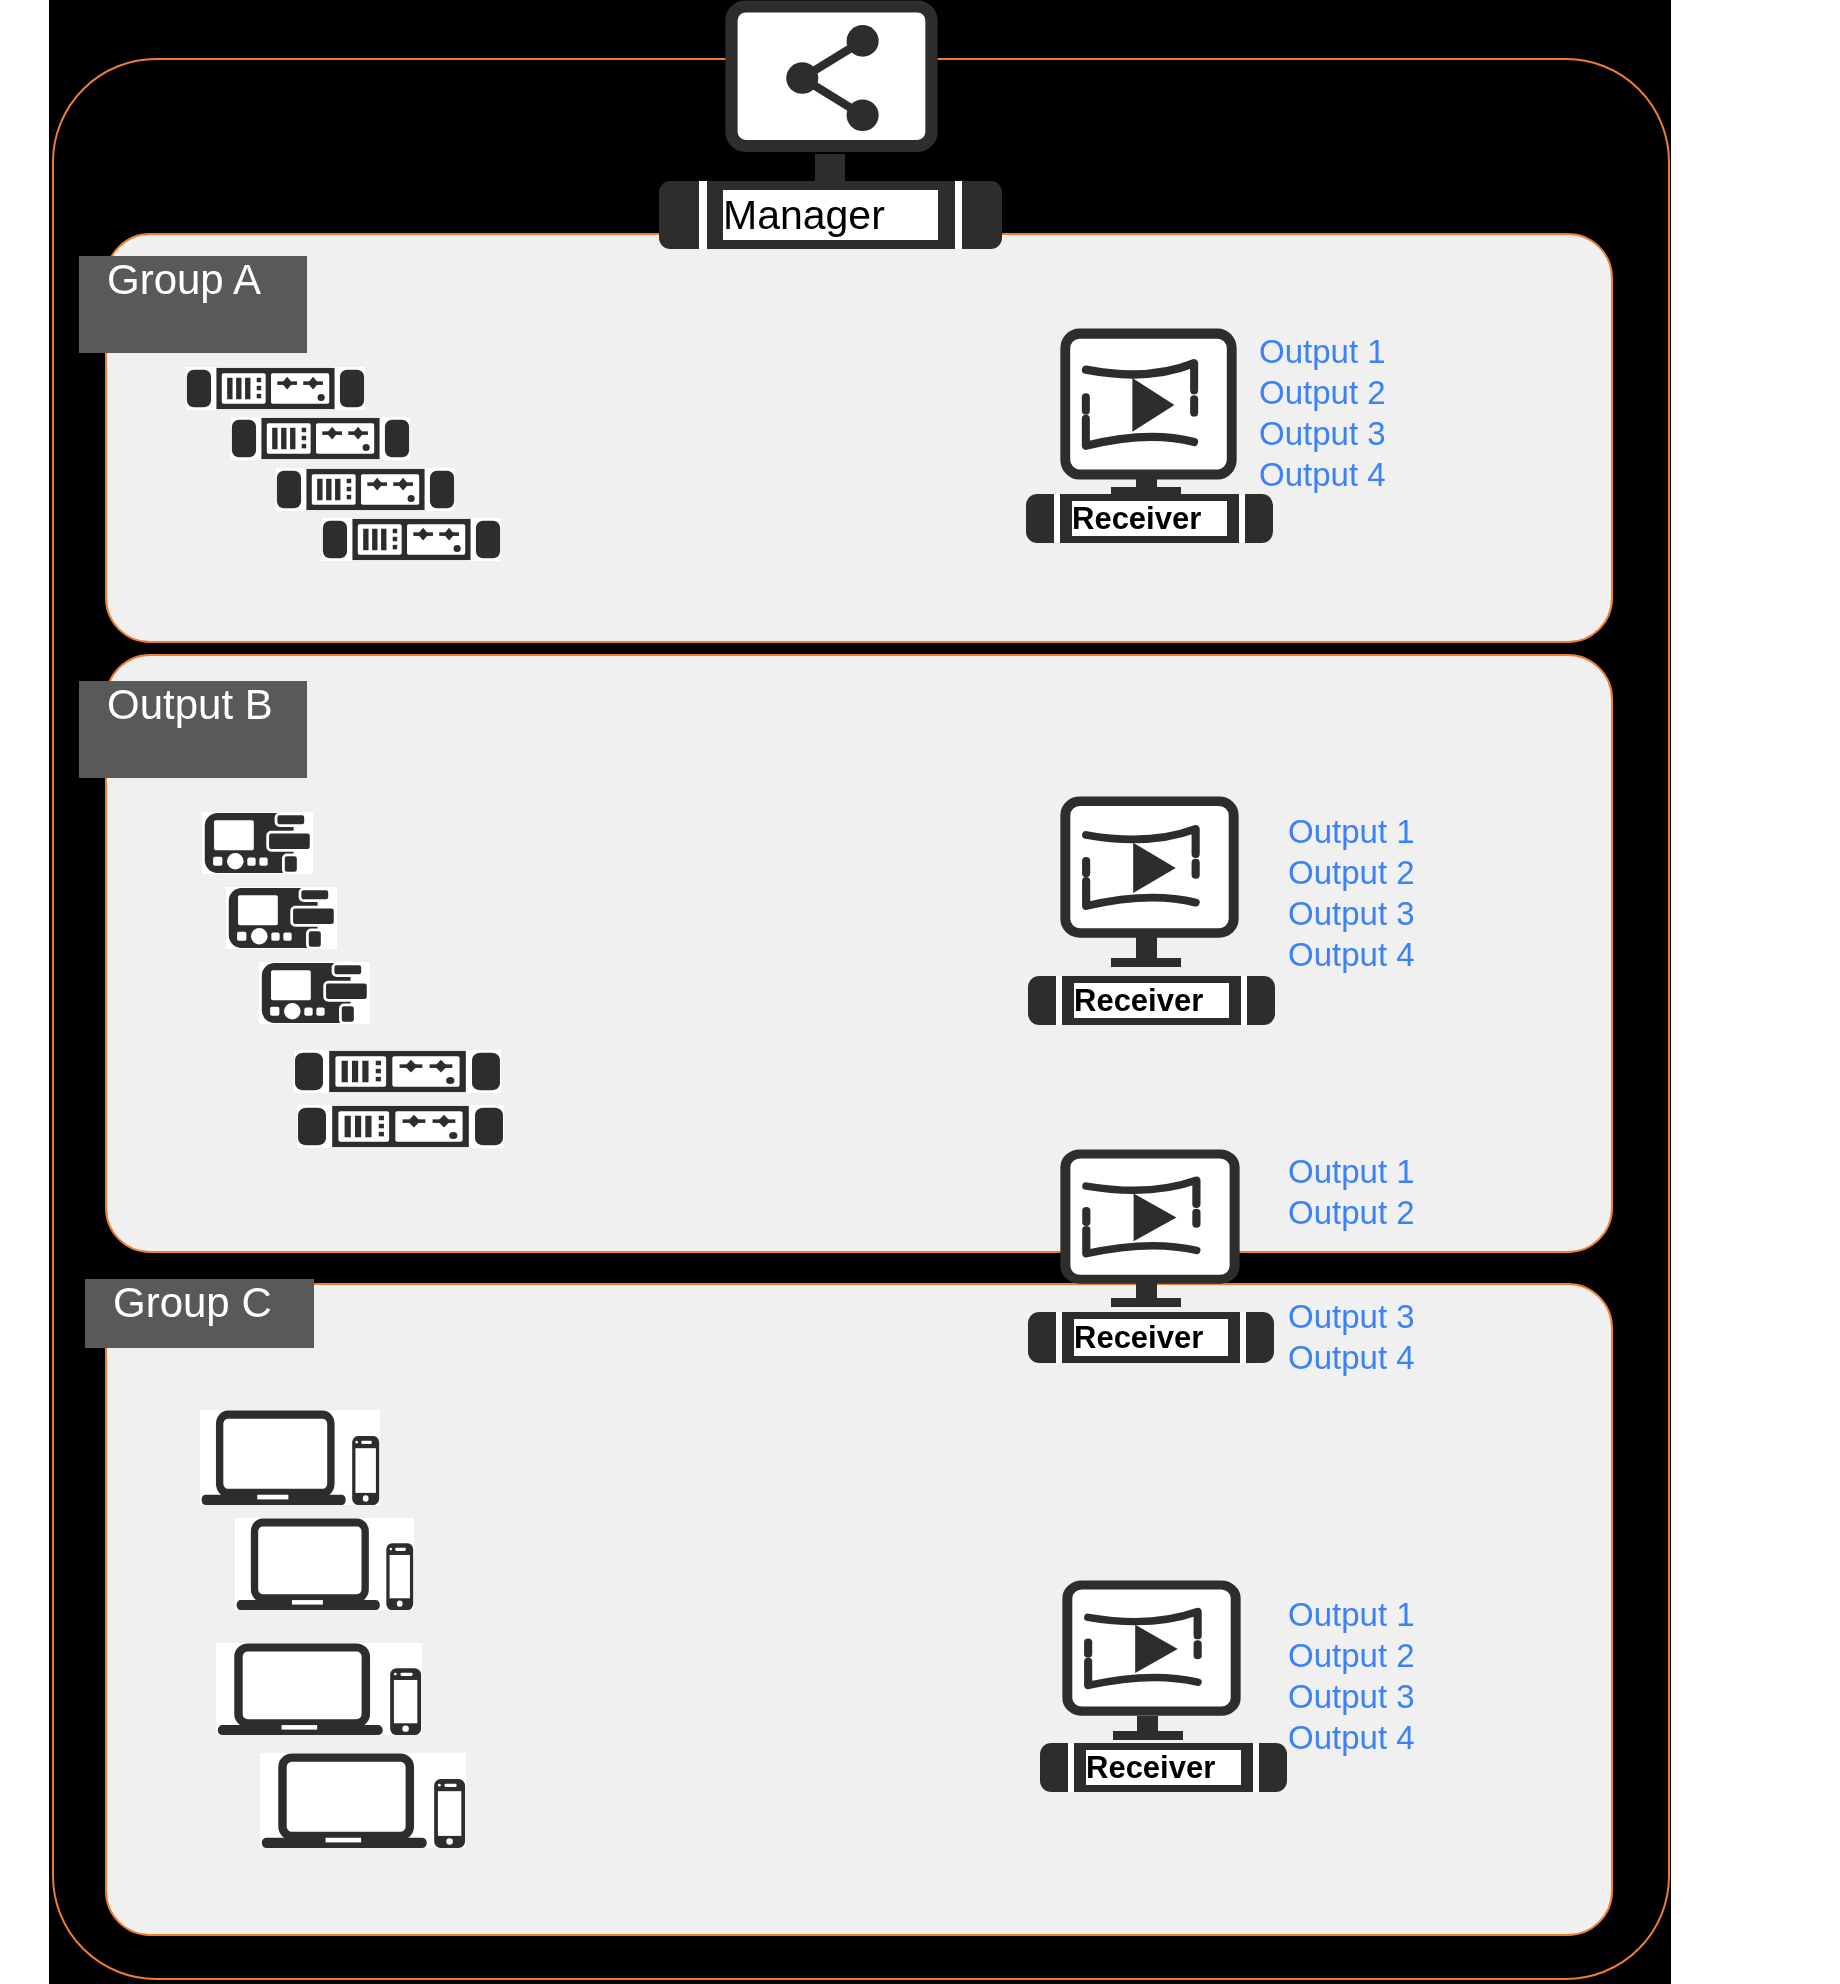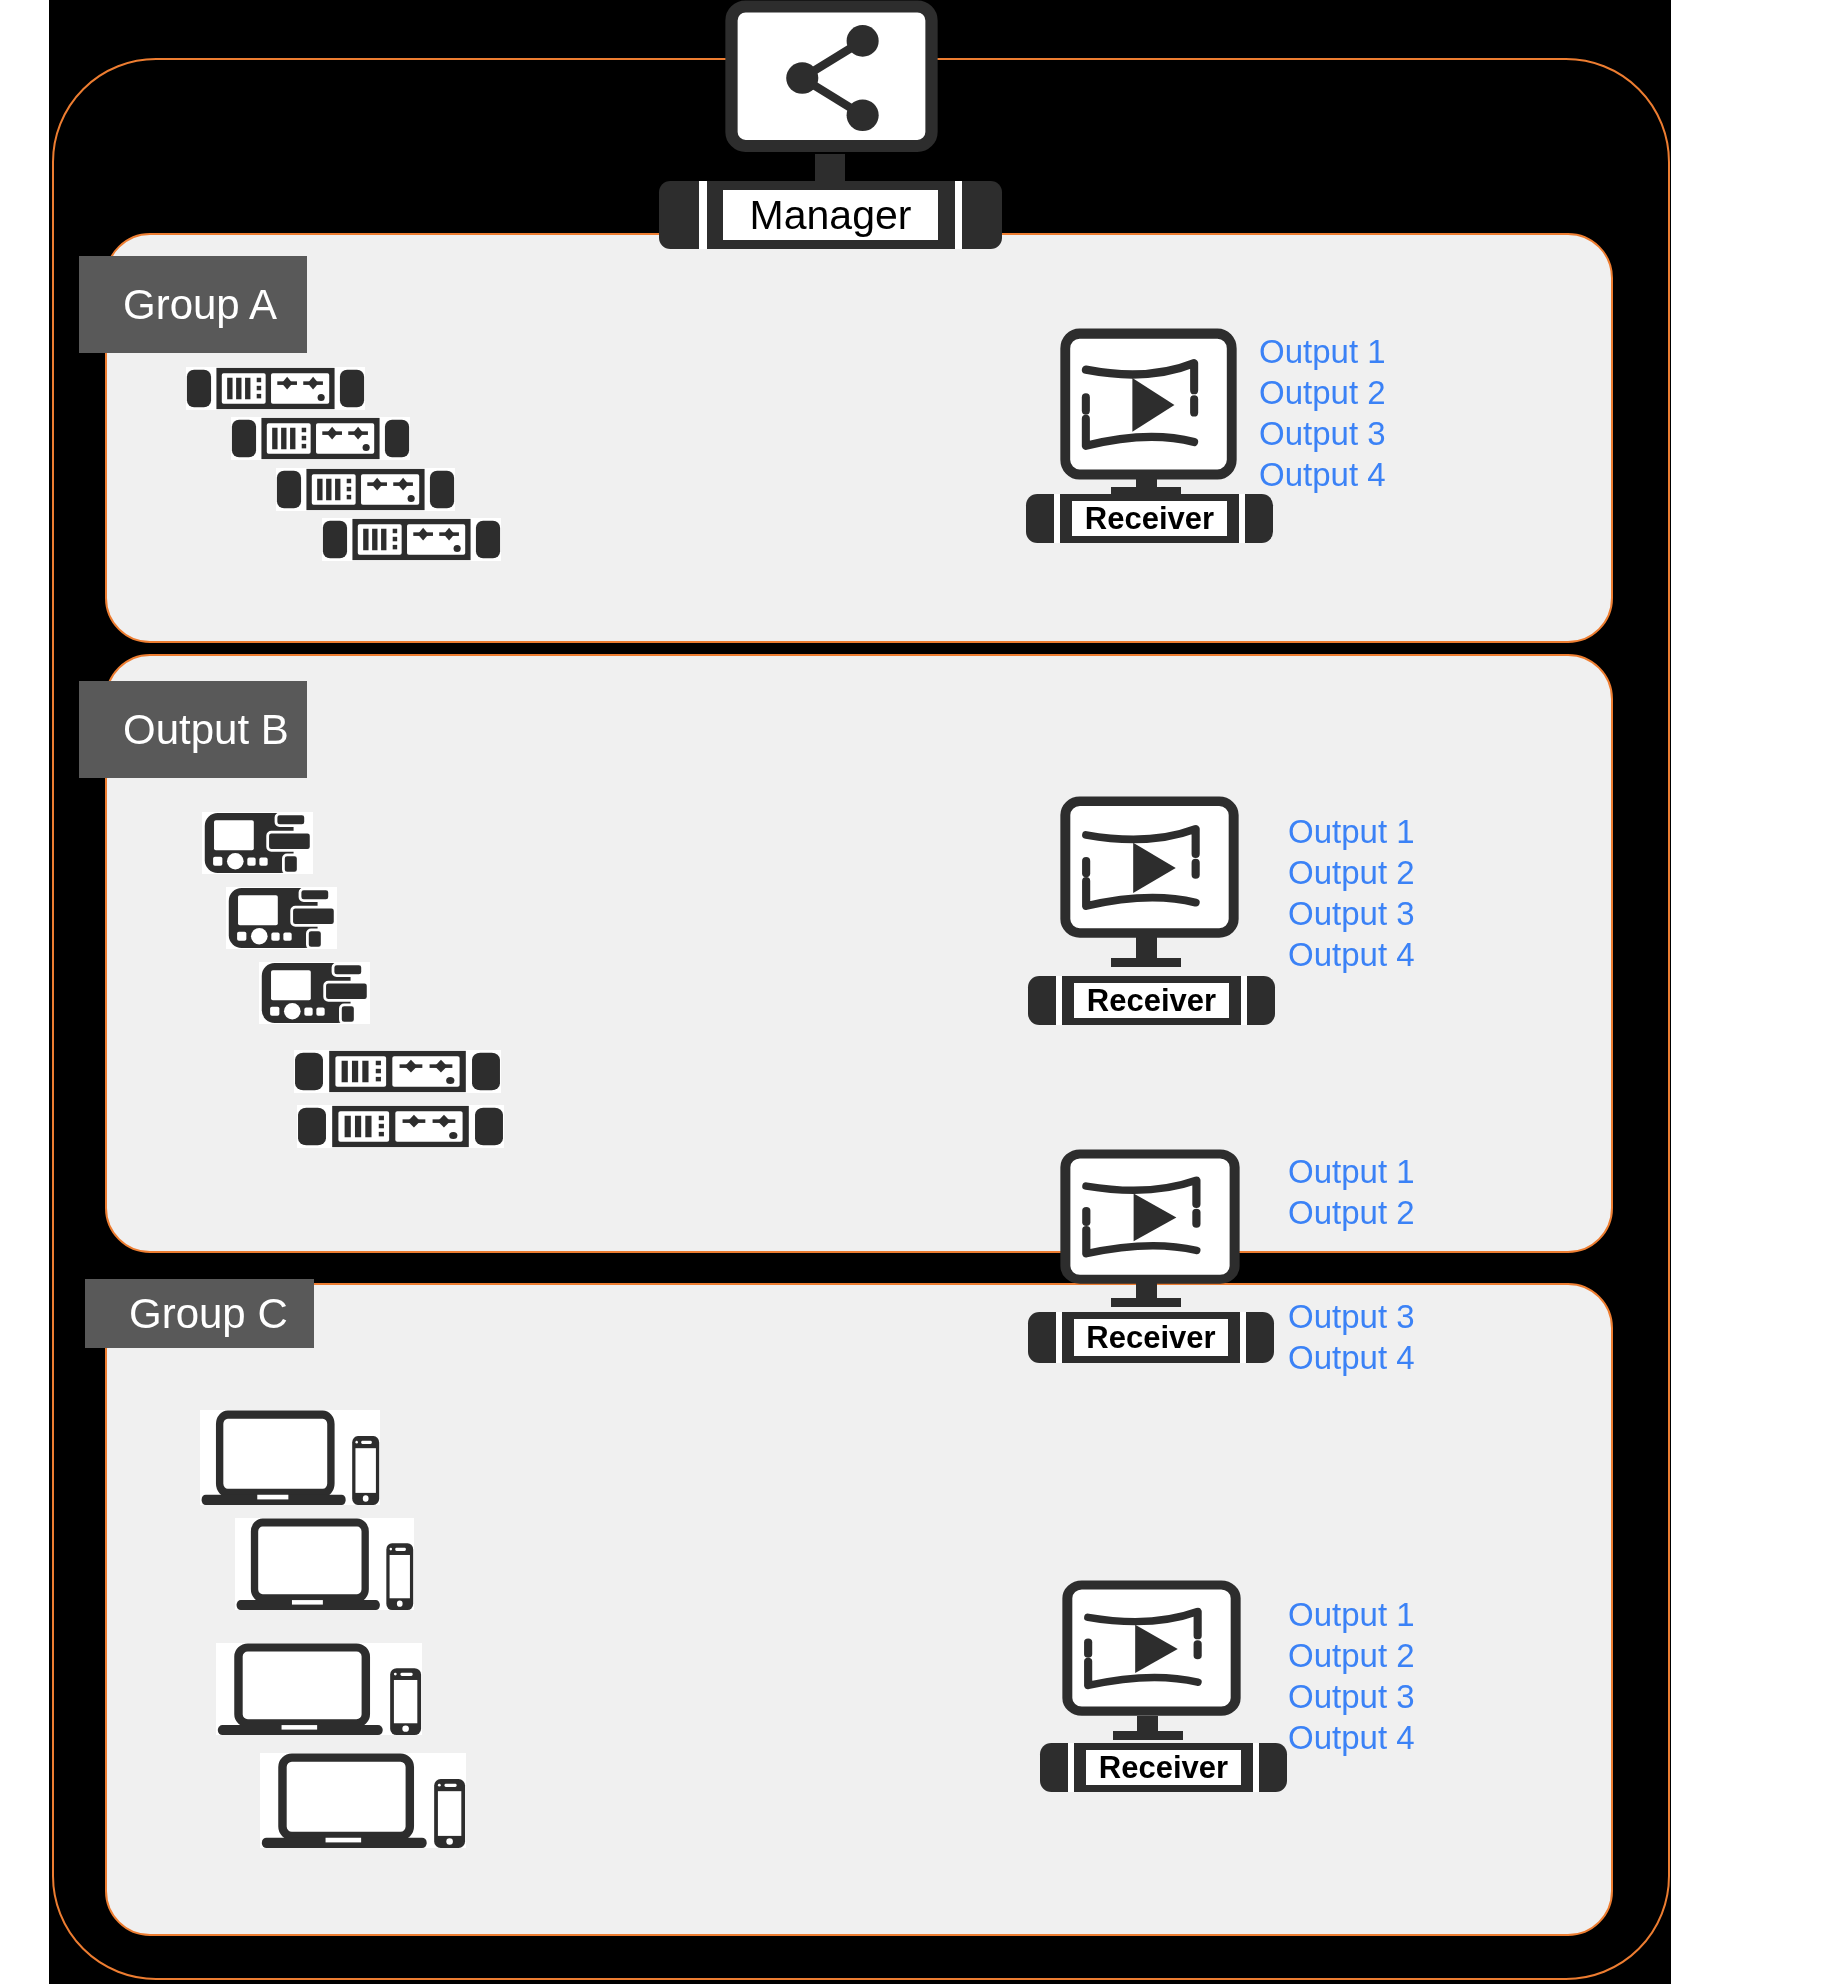--- a/index.html
+++ b/index.html
@@ -18,28 +18,28 @@
   .outer{
     left:52px;top:58px;width:1618px;height:1922px;box-sizing:border-box;
     border:2.8px solid var(--orange);border-radius:104px;
   }
   .panel{
     background:var(--panel);border:2.8px solid var(--orange);
     border-radius:45px;box-sizing:border-box;
   }
   .glabel{
     background:var(--labelbg);color:#fff;font-size:42px;
-    display:flex;align-items:center;padding-left:44px;box-sizing:border-box;
+    display:flex;padding-left:28px;box-sizing:border-box;
   }
   .dark{background:var(--dark);}
   .plate-bar{position:absolute;background:var(--dark);border-radius:11.3px;}
   .plate-bar .slit{position:absolute;top:0;bottom:0;background:#fff;}
   .plate-bar .plate{
     position:absolute;background:#fff;display:flex;align-items:center;
-    justify-content:center;color:#000;white-space:nowrap;
+    color:#000;white-space:nowrap;
   }
   .bar-lg .slit{width:7.5px;}
   .bar-lg .slit.l{left:40px;} .bar-lg .slit.r{right:40px;}
   .bar-lg .plate{left:60px;right:60px;top:4.7px;bottom:4.7px;border:4.7px solid var(--dark);font-size:41px;}
   .bar-sm .slit{width:5.6px;}
   .bar-sm .slit.l{left:28px;} .bar-sm .slit.r{right:28px;}
   .bar-sm .plate{left:43px;right:43px;top:3.8px;bottom:3.8px;border:3.8px solid var(--dark);font-size:31px;font-weight:bold;}
   .outputs{position:absolute;color:#3b82f6;font-size:33px;line-height:41px;white-space:nowrap;}
 </style>
 </head>

